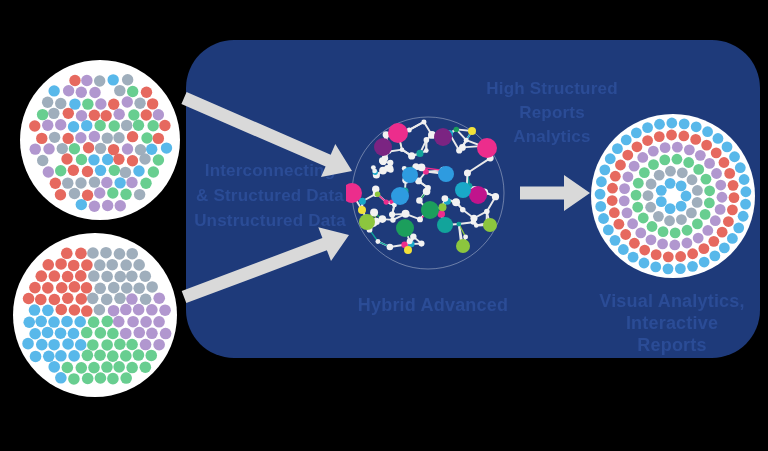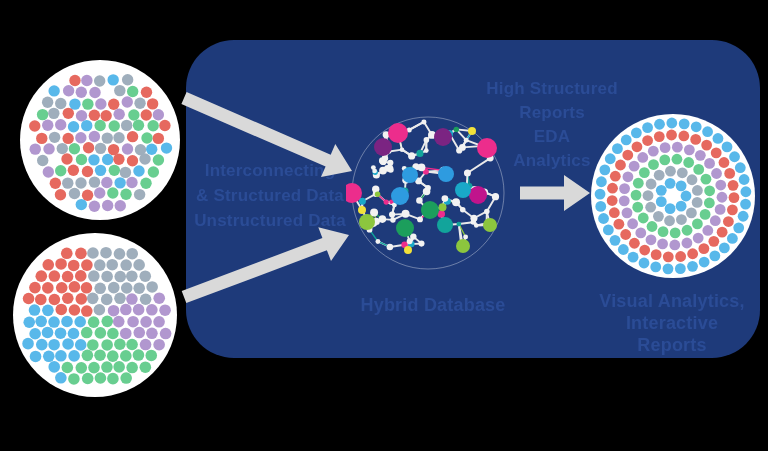--- a/index.html
+++ b/index.html
@@ -39,26 +39,25 @@
 
   <div class="label" id="lbl-interconnect">
     <div>Interconnecting</div>
     <div>&amp; Structured Data</div>
     <div>Unstructured Data</div>
   </div>
 
   <div class="label" id="lbl-analytics">
     <div>High Structured</div>
     <div>Reports</div>
-    <div>EDA</div>
     <div>Analytics</div>
   </div>
 
   <div class="label" id="lbl-db">
-    <div>Hybrid Database</div>
+    <div>Hybrid Advanced</div>
   </div>
 
   <div class="label" id="lbl-reports">
     <div>Visual Analytics,</div>
     <div>Interactive</div>
     <div>Reports</div>
   </div>
 
   <svg id="arrows" width="768" height="451">
     <polygon id="arrow1" points="181.4,104.0 325.6,166.6 321.0,177.1 352.0,171.0 335.3,144.1 330.7,154.7 186.6,92.0" fill="#D9D9D9"></polygon>

